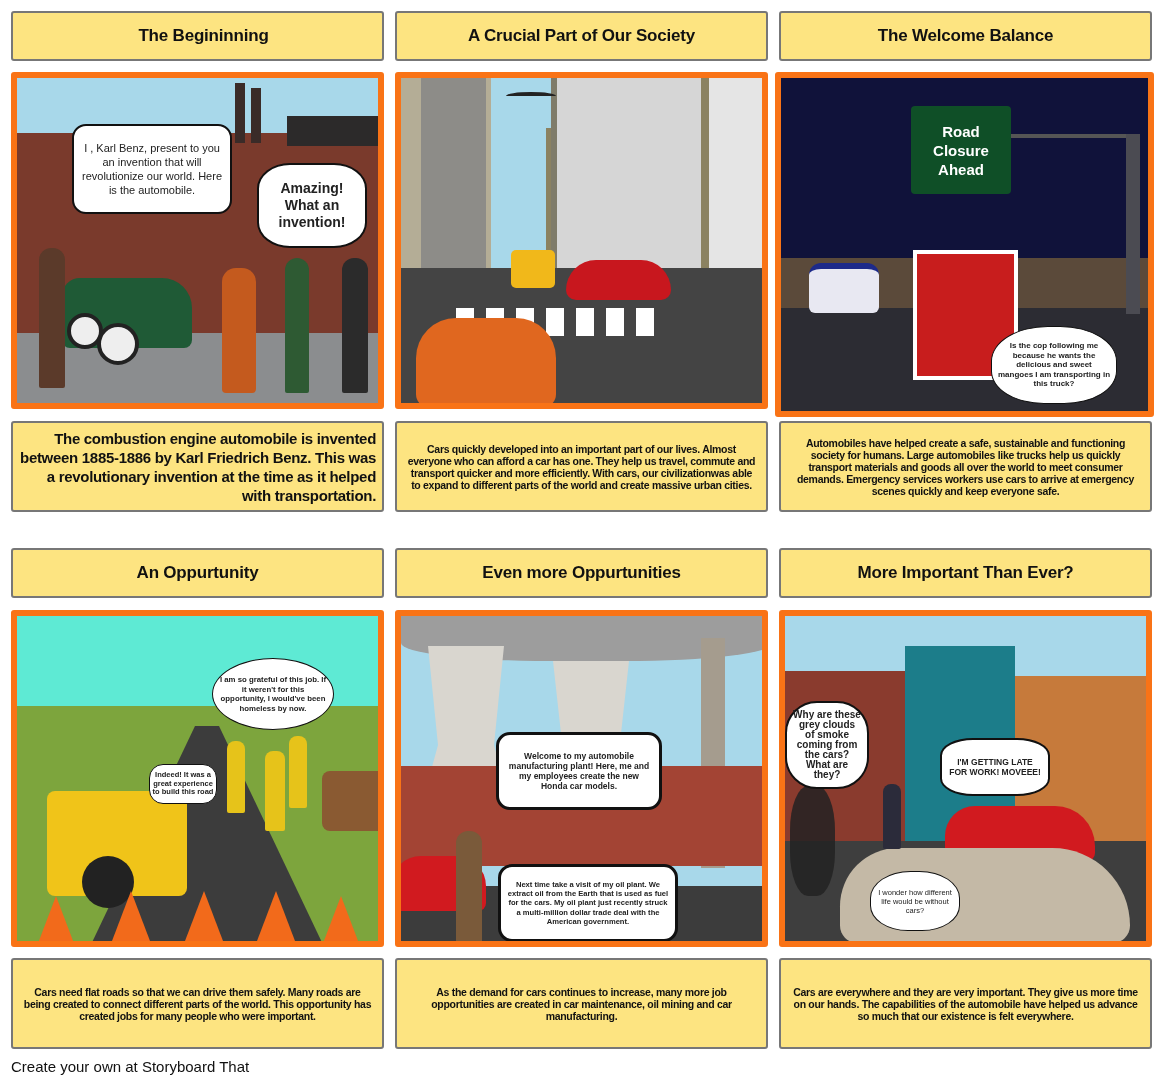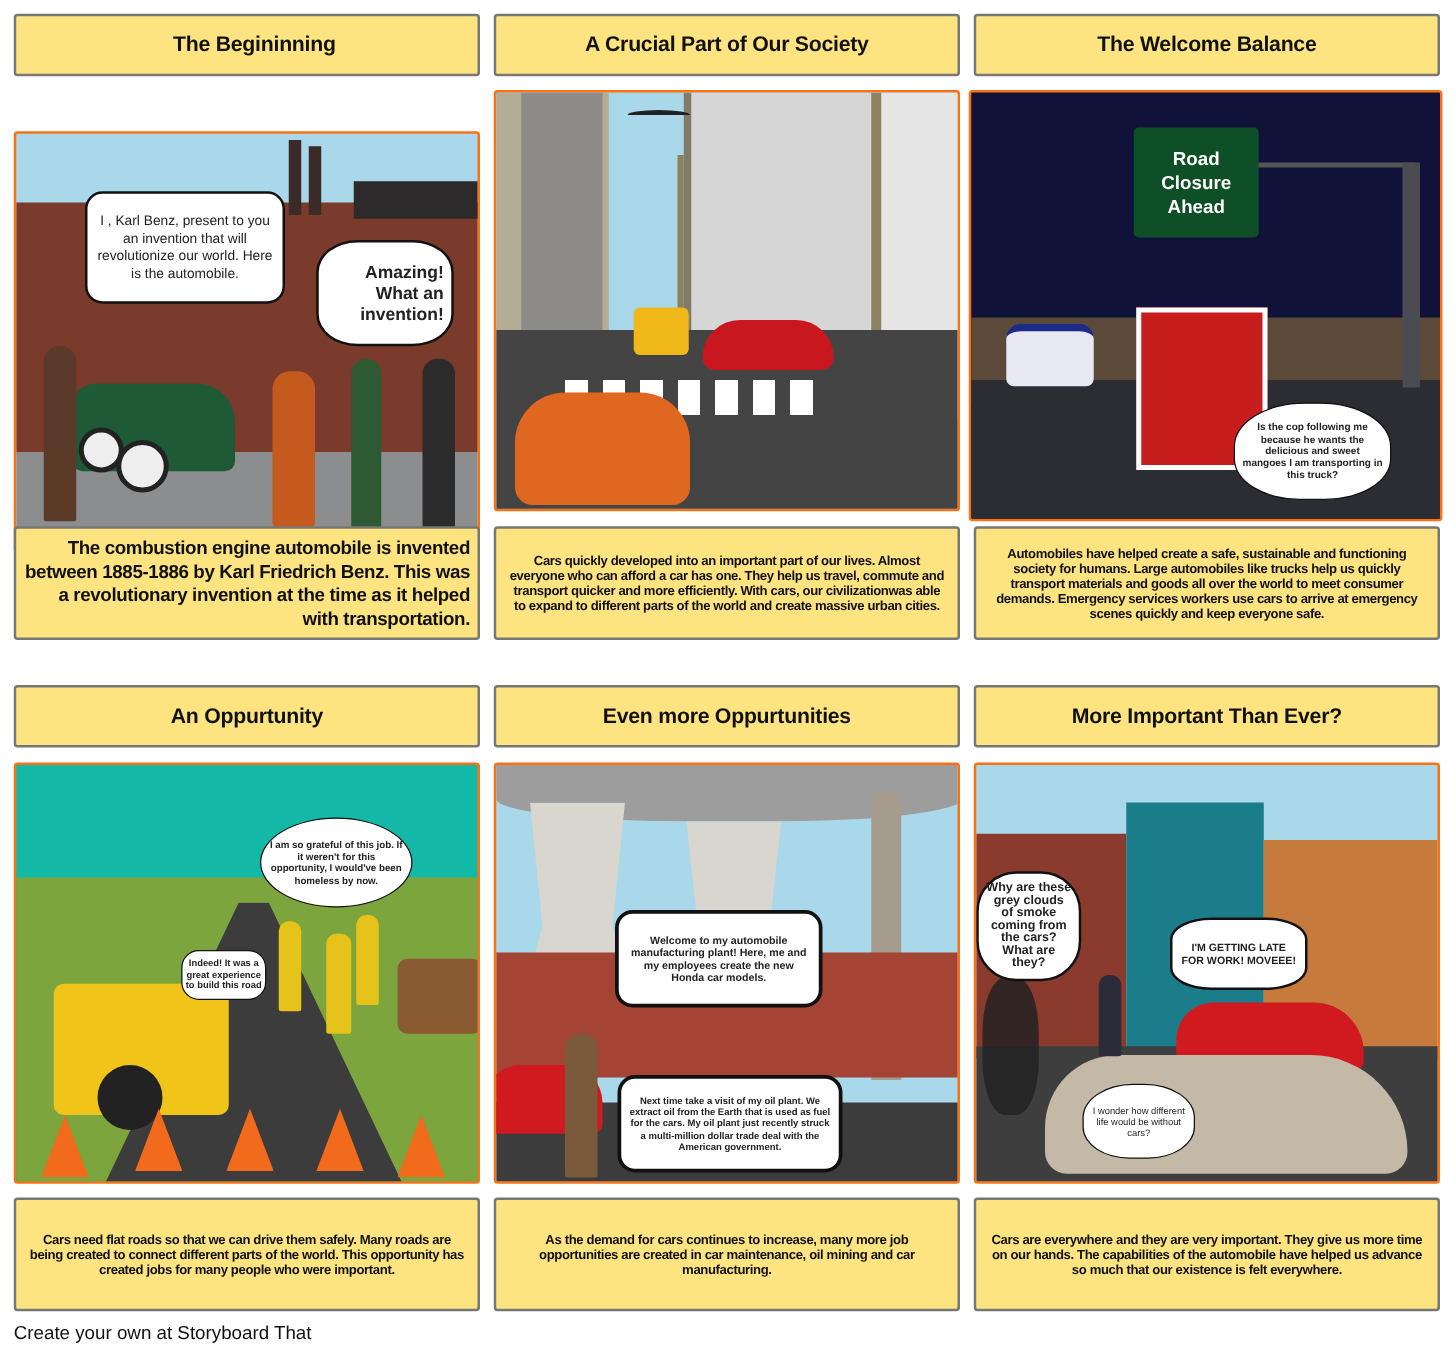--- a/index.html
+++ b/index.html
@@ -7,21 +7,21 @@
   body { position: relative; font-family: "Liberation Sans", sans-serif; }
   .title {
     position: absolute; height: 50px; width: 373px;
     background: #fde481; border: 2px solid #777; border-radius: 3px;
     display: flex; align-items: center; justify-content: center;
     font-family: "Liberation Sans Narrow", "Liberation Sans", sans-serif;
     font-weight: bold; font-size: 17px; color: #111; letter-spacing: -0.2px;
   }
   .scene {
     position: absolute; width: 373px; height: 337px;
-    border: 2px solid #f97316; border-radius: 3px; overflow: hidden;
+    border: 6px solid #f97316; border-radius: 3px; overflow: hidden;
   }
   .caption {
     position: absolute; width: 373px; height: 91px;
     background: #fde481; border: 2px solid #777; border-radius: 3px;
     display: flex; align-items: center; justify-content: center; text-align: center;
     padding: 6px 10px; font-weight: bold; color: #111;
     font-size: 10.5px; line-height: 12px; letter-spacing: -0.3px;
   }
   .caption.big { font-size: 15px; line-height: 19px; padding: 4px 6px; text-align: right; }
 
@@ -36,35 +36,35 @@
   .shape { position: absolute; }
 
   .footer {
     position: absolute; left: 11px; top: 1058px; font-size: 15px; color: #111;
   }
 </style>
 </head>
 <body>
 
 <div class="title" style="left:11px;top:11px;padding-left:12px;">The Begininning</div>
-<div class="scene" style="left:11px;top:72px;background:#a8d8ea;margin-top:33px;">
+<div class="scene" style="left:11px;top:72px;background:#a8d8ea;">
   <div class="shape" style="left:0;top:55px;width:373px;height:200px;background:#7a3a2c;"></div>
   <div class="shape" style="left:218px;top:5px;width:10px;height:60px;background:#3a2b28;"></div>
   <div class="shape" style="left:234px;top:10px;width:10px;height:55px;background:#3a2b28;"></div>
   <div class="shape" style="left:270px;top:38px;width:103px;height:30px;background:#2c2a2a;"></div>
   <div class="shape" style="left:0;top:255px;width:373px;height:82px;background:#8b8d8f;"></div>
   <div class="shape" style="left:45px;top:200px;width:130px;height:70px;background:#1f5a36;border-radius:18px 30px 8px 8px;"></div>
   <div class="shape" style="left:50px;top:235px;width:36px;height:36px;border-radius:50%;background:#eee;border:4px solid #222;"></div>
   <div class="shape" style="left:80px;top:245px;width:42px;height:42px;border-radius:50%;background:#eee;border:4px solid #222;"></div>
   <div class="shape" style="left:22px;top:170px;width:26px;height:140px;background:#5b3a2a;border-radius:12px 12px 2px 2px;"></div>
   <div class="shape" style="left:205px;top:190px;width:34px;height:125px;background:#c45a1e;border-radius:14px 14px 4px 4px;"></div>
   <div class="shape" style="left:268px;top:180px;width:24px;height:135px;background:#2e5a33;border-radius:12px 12px 2px 2px;"></div>
   <div class="shape" style="left:325px;top:180px;width:26px;height:135px;background:#2b2b2b;border-radius:12px 12px 2px 2px;"></div>
   <div class="bubble" style="left:55px;top:46px;width:160px;height:90px;font-size:11px;line-height:14px;font-weight:normal;">I , Karl Benz, present to you an invention that will revolutionize our world. Here is the automobile.</div>
-  <div class="bubble burst" style="left:240px;top:85px;width:110px;height:85px;font-size:14px;line-height:17px;text-align:right;">Amazing! What an invention!</div>
+  <div class="bubble burst" style="left:240px;top:85px;width:110px;height:85px;font-size:14px;line-height:17px;">Amazing! What an invention!</div>
 </div>
 <div class="caption big" style="left:11px;top:421px;">The combustion engine automobile is invented between 1885-1886 by Karl Friedrich Benz. This was a revolutionary invention at the time as it helped with transportation.</div>
 
 <div class="title" style="left:395px;top:11px;">A Crucial Part of Our Society</div>
 <div class="scene" style="left:395px;top:72px;background:#a8d8ea;">
   <div class="shape" style="left:0;top:0;width:90px;height:240px;background:#b4ad96;"></div>
   <div class="shape" style="left:20px;top:0;width:65px;height:200px;background:#8d8c88;"></div>
   <div class="shape" style="left:145px;top:50px;width:40px;height:180px;background:#8b8261;"></div>
   <div class="shape" style="left:150px;top:0;width:150px;height:220px;background:#d6d6d6;border-left:6px solid #7f7c6a;"></div>
   <div class="shape" style="left:300px;top:0;width:73px;height:260px;background:#e5e5e5;border-left:8px solid #8b8261;"></div>
@@ -86,21 +86,21 @@
   <div class="shape" style="left:130px;top:28px;width:100px;height:88px;background:#0f4f27;border-radius:4px;display:flex;align-items:center;justify-content:center;text-align:center;color:#fff;font-weight:bold;font-size:15px;line-height:19px;padding:0 10px;">
     <span>Road Closure Ahead</span>
   </div>
   <div class="shape" style="left:28px;top:185px;width:70px;height:50px;background:#e8e8f2;border-radius:12px 12px 6px 6px;border-top:6px solid #1d2a8a;"></div>
   <div class="shape" style="left:132px;top:172px;width:105px;height:130px;background:#c81d1d;border:4px solid #fff;"></div>
   <div class="bubble cloud" style="left:210px;top:248px;width:126px;height:78px;font-size:8px;line-height:9.5px;">Is the cop following me because he wants the delicious and sweet mangoes I am transporting in this truck?</div>
 </div>
 <div class="caption" style="left:779px;top:421px;">Automobiles have helped create a safe, sustainable and functioning society for humans. Large automobiles like trucks help us quickly transport materials and goods all over the world to meet consumer demands. Emergency services workers use cars to arrive at emergency scenes quickly and keep everyone safe.</div>
 
 <div class="title" style="left:11px;top:548px;">An Oppurtunity</div>
-<div class="scene" style="left:11px;top:610px;background:#14b8a6;">
+<div class="scene" style="left:11px;top:610px;background:#5eead4;">
   <div class="shape" style="left:0;top:90px;width:373px;height:247px;background:#7da53d;"></div>
   <div class="shape" style="left:70px;top:110px;width:240px;height:227px;background:#3c3c3c;clip-path:polygon(45% 0,55% 0,100% 100%,0 100%);"></div>
   <div class="shape" style="left:30px;top:175px;width:140px;height:105px;background:#f0c419;border-radius:8px;"></div>
   <div class="shape" style="left:65px;top:240px;width:52px;height:52px;border-radius:50%;background:#222;"></div>
   <div class="shape" style="left:305px;top:155px;width:68px;height:60px;background:#8a5a32;border-radius:8px;"></div>
   <div class="shape" style="left:20px;top:280px;width:38px;height:50px;background:#f26a1b;clip-path:polygon(50% 0,100% 100%,0 100%);"></div>
   <div class="shape" style="left:95px;top:275px;width:38px;height:50px;background:#f26a1b;clip-path:polygon(50% 0,100% 100%,0 100%);"></div>
   <div class="shape" style="left:168px;top:275px;width:38px;height:50px;background:#f26a1b;clip-path:polygon(50% 0,100% 100%,0 100%);"></div>
   <div class="shape" style="left:240px;top:275px;width:38px;height:50px;background:#f26a1b;clip-path:polygon(50% 0,100% 100%,0 100%);"></div>
   <div class="shape" style="left:305px;top:280px;width:38px;height:50px;background:#f26a1b;clip-path:polygon(50% 0,100% 100%,0 100%);"></div>

